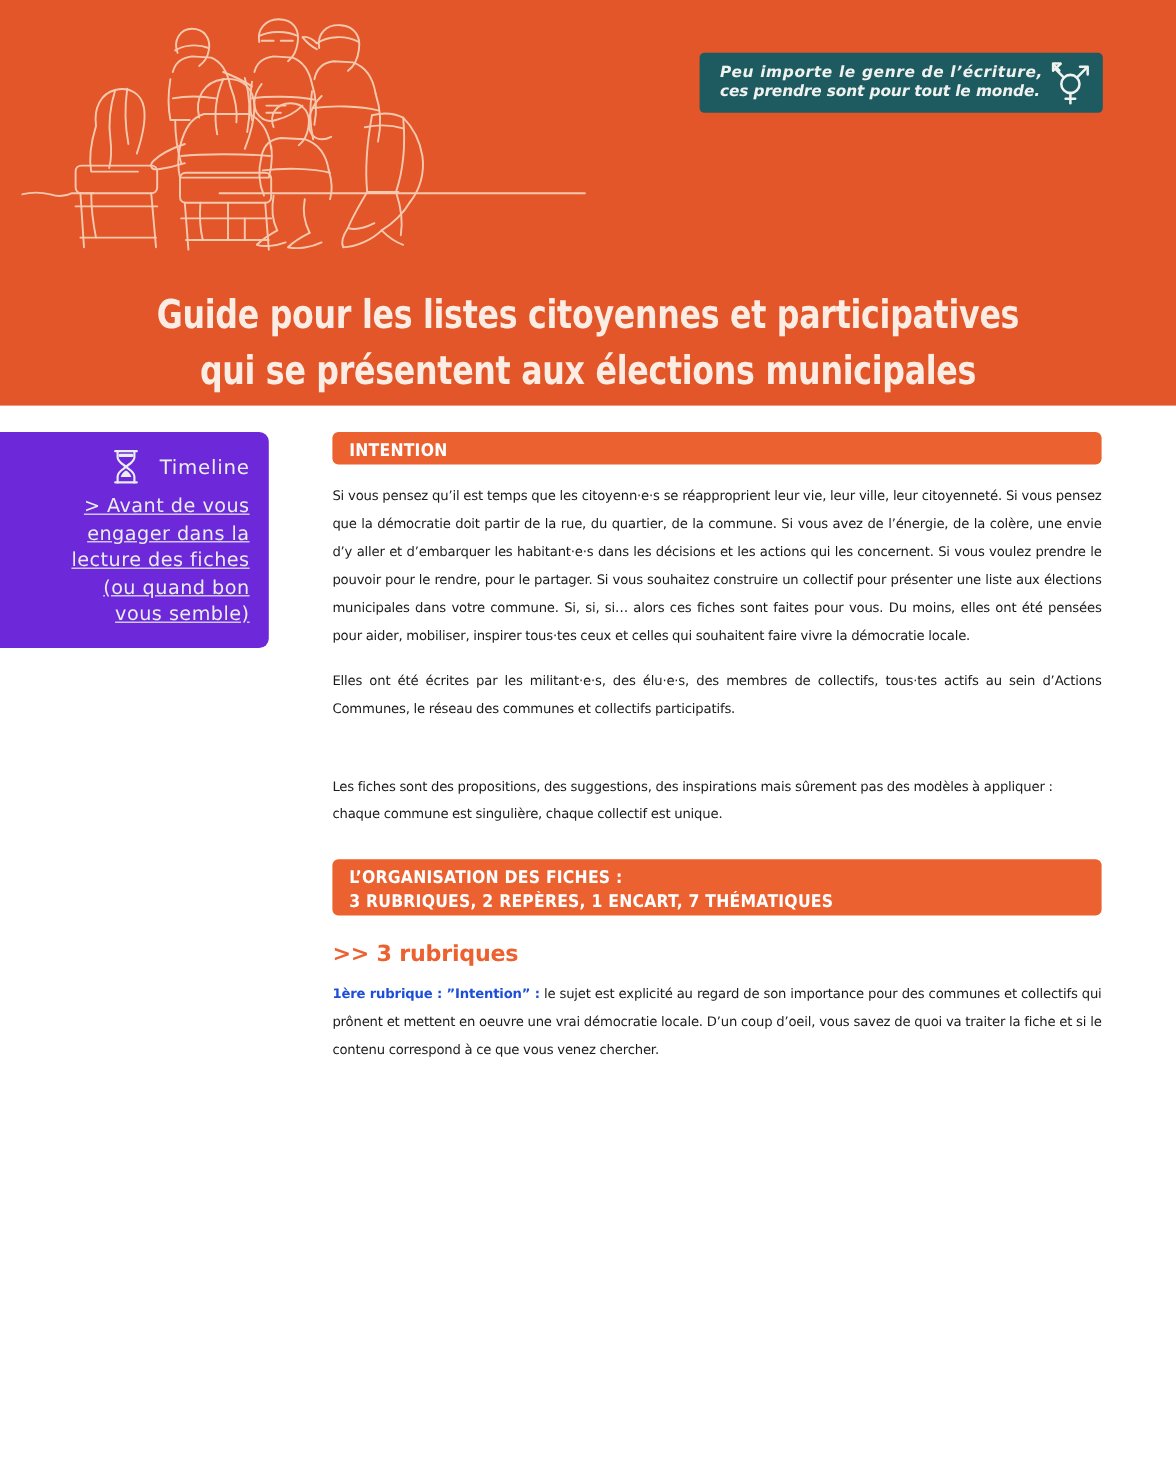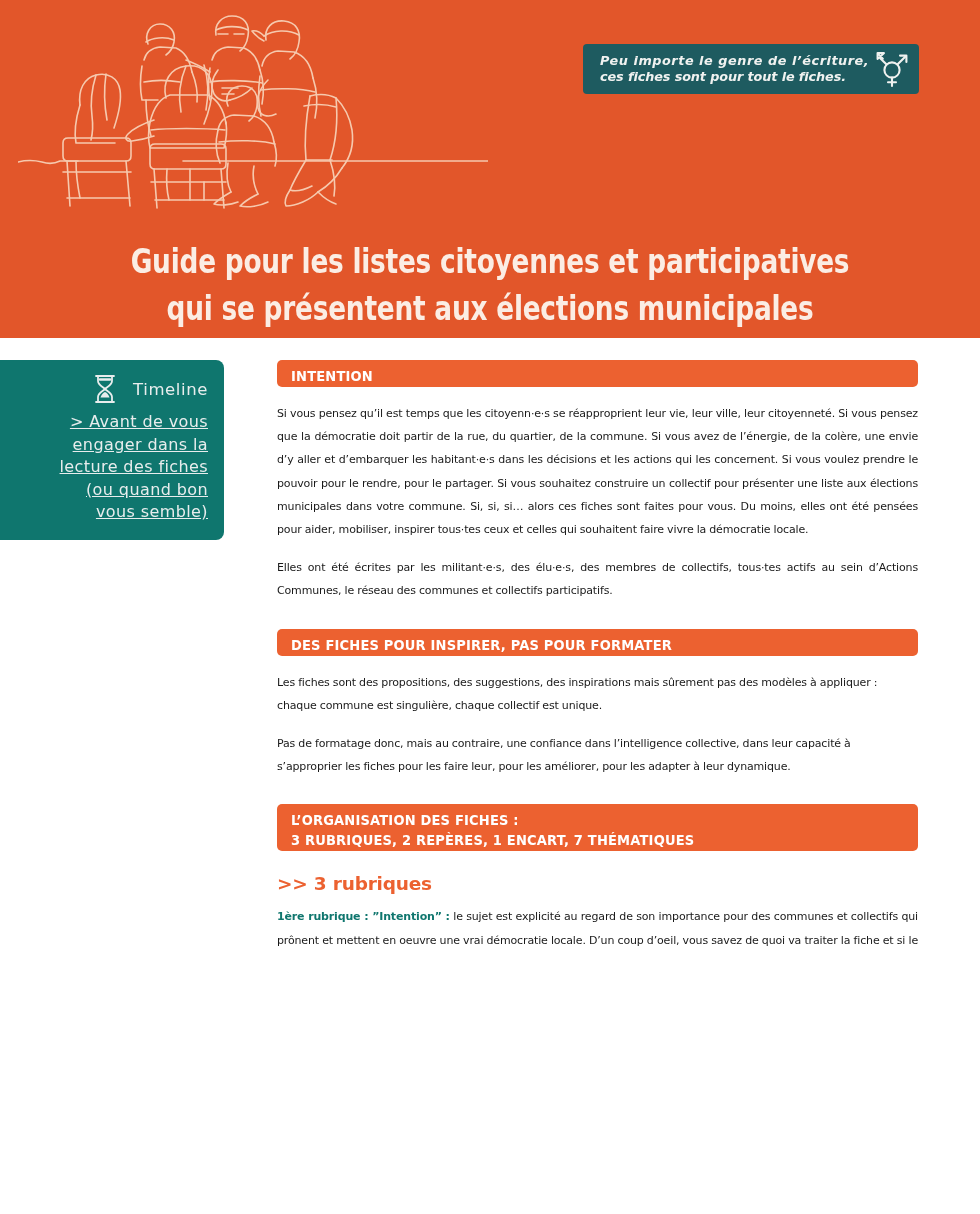--- a/index.html
+++ b/index.html
@@ -88,21 +88,21 @@
   #hero-title .t-line { display: block; white-space: nowrap; }
 
   
   #sidebar {
     position: absolute;
     left: 0;
     top: 360px;
     width: 224px;
   }
   .info-card {
-    background: #0f766e;
+    background: #6d28d9;
     border-radius: 0 8px 8px 0;
     color: #E4EAEA;
     padding: 13px 16px 16px 16px;
     box-sizing: border-box;
     text-align: right;
   }
   .info-card + .info-card { margin-top: 22px; }
 
   .card-head {
     display: flex;
@@ -174,21 +174,21 @@
   .sub-head {
     color: #EC6130;
     font-family: "DejaVu Sans", sans-serif;
     font-weight: bold;
     font-size: 18.5px;
     letter-spacing: -0.2px;
     margin: 22px 0 11px 0;
   }
   .lead-in {
     font-weight: bold;
-    color: #0f766e;
+    color: #1d4ed8;
   }
 
   
   #footer {
     position: absolute;
     left: 57px;
     top: 1155px;
     display: flex;
     align-items: flex-end;
     gap: 13px;
@@ -303,21 +303,21 @@
         <path d="M288 150 C282 160 276 170 272 180 C278 182 286 180 294 176"></path>
         <path d="M312 150 C316 162 318 174 316 186"></path>
         <path d="M272 180 C268 186 266 192 268 196 C278 196 292 190 300 182"></path>
         <path d="M300 182 C306 188 312 192 318 194"></path>
       </svg>
     </div>
 
     <div id="gender-banner">
       <div class="gb-text">
         <span class="gb-line l1">Peu importe le genre de l’écriture,</span>
-        <span class="gb-line">ces fiches sont pour tout  le fiches.</span>
+        <span class="gb-line">ces prendre sont pour tout  le monde.</span>
       </div>
       <svg id="gender-icon" viewBox="0 0 34 38" fill="none" stroke="#F0F2F0" stroke-width="2.1" stroke-linecap="round" stroke-linejoin="round">
         <circle cx="17" cy="20" r="7.6"></circle>
         <path d="M17 27.6 L17 36"></path>
         <path d="M13 32.2 L21 32.2"></path>
         <path d="M22.4 14.6 L30.5 6.5"></path>
         <path d="M25 5.6 L31.4 5.6 L31.4 12"></path>
         <path d="M11.6 14.6 L5.2 8.2"></path>
         <path d="M3.2 4 L7.8 8.8 M8.8 3.2 L3.6 8"></path>
         <path d="M2.6 3 L8.6 3 M2.6 3 L2.6 9"></path>
@@ -357,26 +357,22 @@
   <main id="main">
 
     <div class="section-bar">
       <span class="sb-line">INTENTION</span>
     </div>
     <div class="gap-after-bar"></div>
     <p class="body">Si vous pensez qu’il est temps que les citoyenn·e·s se réapproprient leur vie, leur ville, leur citoyenneté. Si vous pensez que la démocratie doit partir de la rue, du quartier, de la commune. Si vous avez de l’énergie, de la colère, une envie d’y aller et d’embarquer les habitant·e·s dans les décisions et les actions qui les concernent. Si vous voulez prendre le pouvoir pour le rendre, pour le partager. Si vous souhaitez construire un collectif pour présenter une liste aux élections municipales dans votre commune. Si, si, si… alors ces fiches sont faites pour vous. Du moins, elles ont été pensées pour aider, mobiliser, inspirer tous·tes ceux et celles qui souhaitent faire vivre la démocratie locale.</p>
     <p class="body">Elles ont été écrites par les militant·e·s, des élu·e·s, des membres de collectifs, tous·tes actifs au sein d’Actions Communes, le réseau des communes et collectifs participatifs.</p>
 
     <div class="gap-before-bar"></div>
-    <div class="section-bar">
-      <span class="sb-line">DES FICHES POUR INSPIRER, PAS POUR FORMATER</span>
-    </div>
     <div class="gap-after-bar"></div>
     <p class="body last-left">Les fiches sont des propositions, des suggestions, des inspirations mais sûrement pas des modèles à appliquer : chaque commune est singulière, chaque collectif est unique.</p>
-    <p class="body last-left">Pas de formatage donc, mais au contraire, une confiance dans l’intelligence collective, dans leur capacité à s’approprier les fiches pour les faire leur, pour les améliorer, pour les adapter à leur dynamique.</p>
 
     <div class="gap-before-bar"></div>
     <div class="section-bar">
       <span class="sb-line">L’ORGANISATION DES FICHES :</span>
       <span class="sb-line">3 RUBRIQUES, 2 REPÈRES, 1 ENCART,  7 THÉMATIQUES</span>
     </div>
     <div class="sub-head">&gt;&gt; 3 rubriques</div>
     <p class="body"><span class="lead-in">1ère rubrique : ”Intention” :</span><span> le sujet est explicité au regard de son importance pour des communes et collectifs qui prônent et mettent en oeuvre une vrai démocratie locale. D’un coup d’oeil, vous savez de quoi va traiter la fiche et si le contenu correspond à ce que vous venez chercher.</span></p>
   </main>
 

